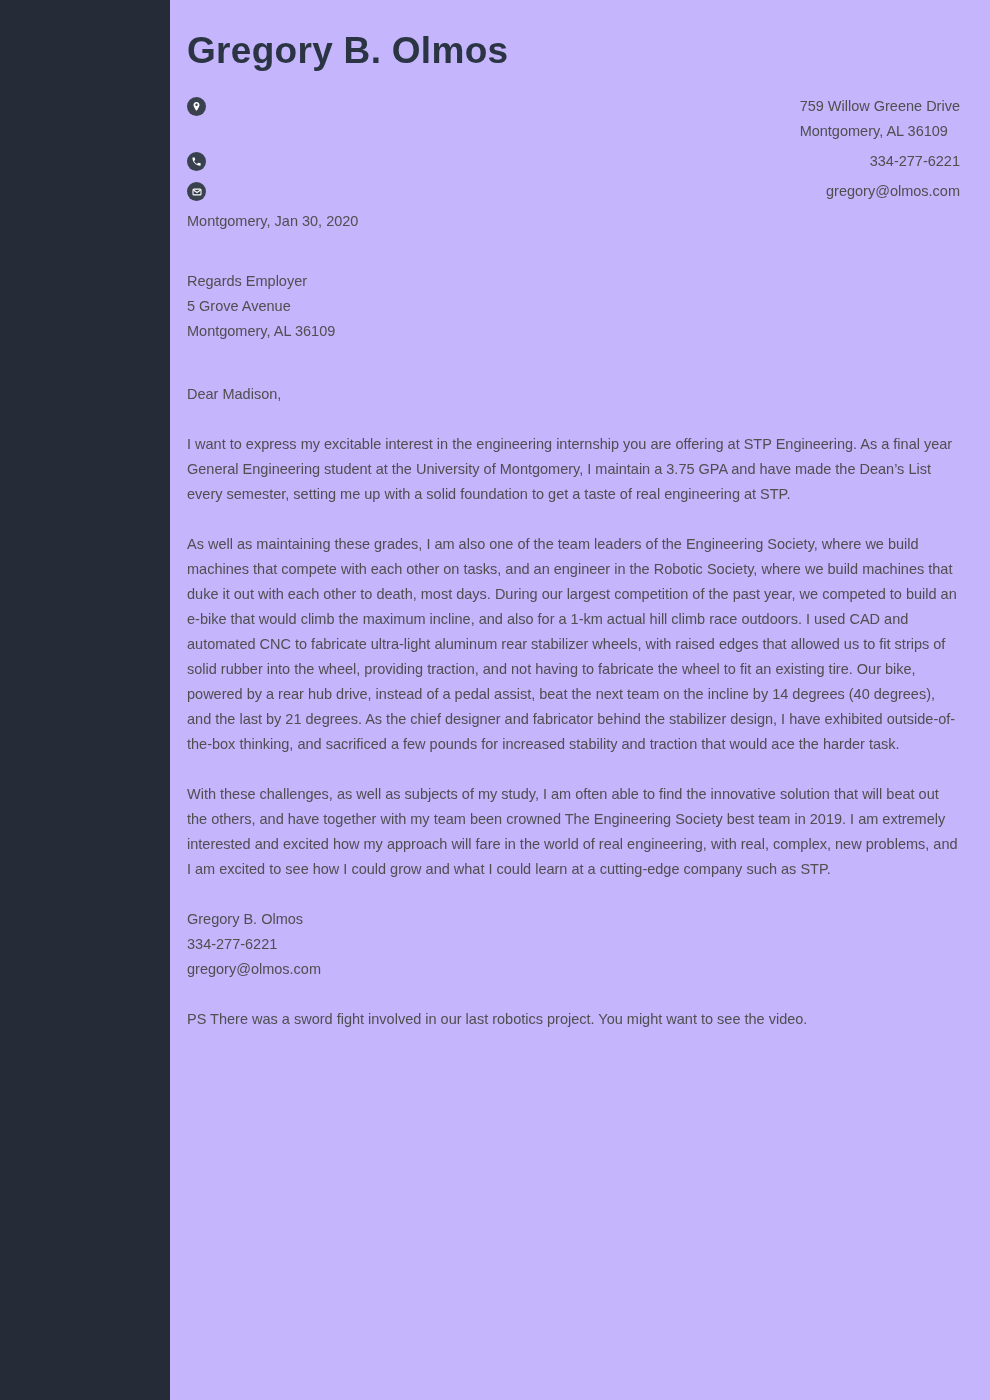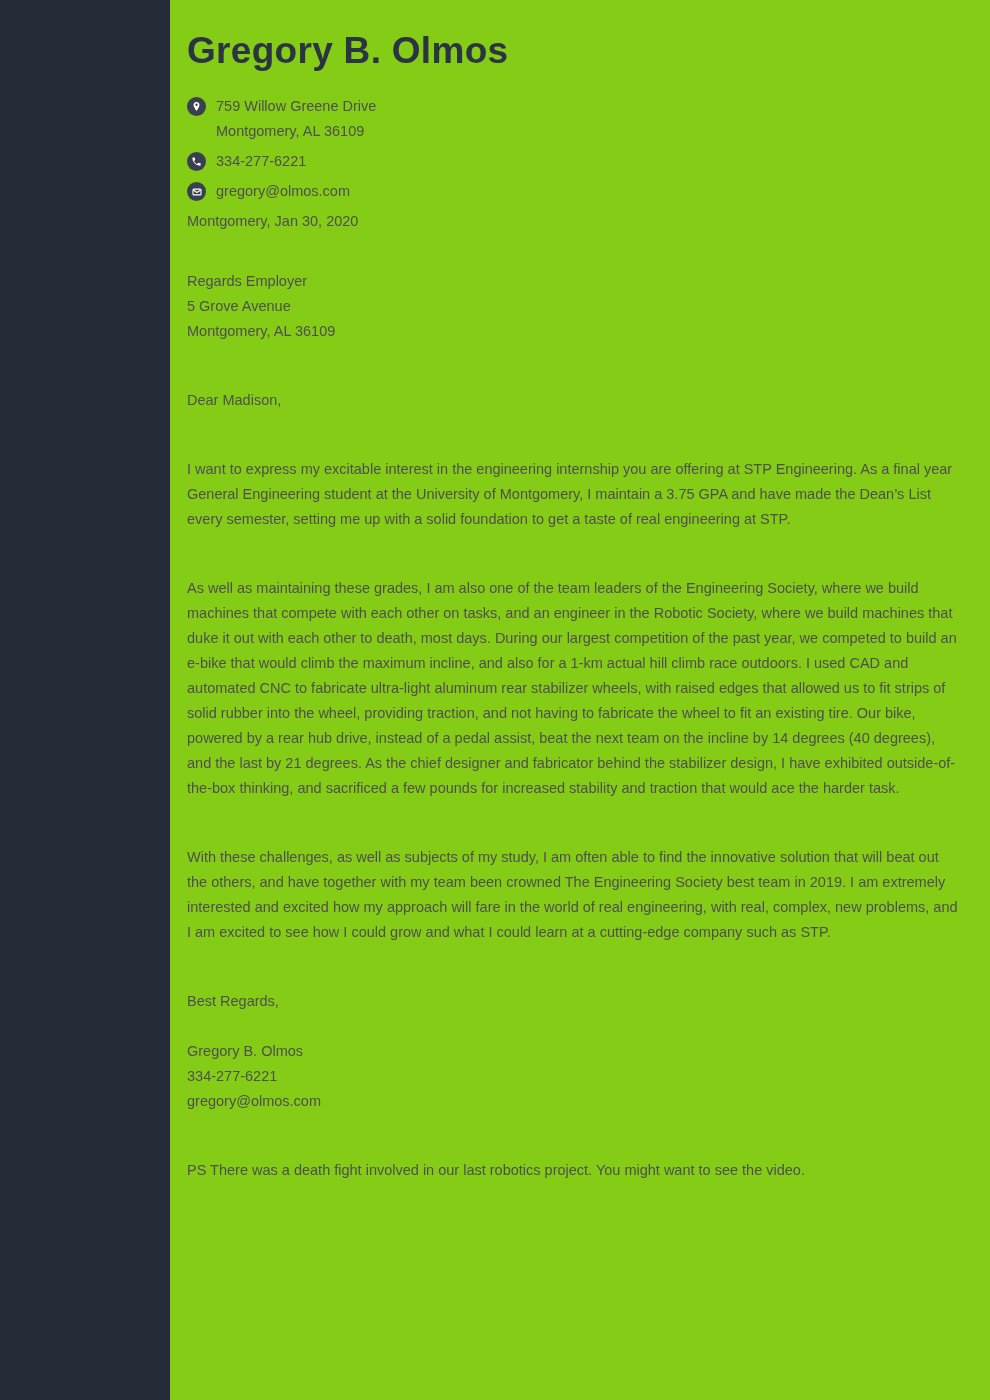--- a/index.html
+++ b/index.html
@@ -7,21 +7,21 @@
   body {
     font-family: "Liberation Sans", sans-serif;
     width: 990px;
     height: 1400px;
     position: relative;
   }
   .page {
     position: relative;
     width: 990px;
     height: 1400px;
-    background: #84cc16;
+    background: #c4b5fd;
     overflow: hidden;
   }
   .sidebar {
     position: absolute;
     left: 0; top: 0;
     width: 170px;
     height: 1400px;
     background: var(--sidebar, #262c37);
   }
   .content {
@@ -39,38 +39,39 @@
     line-height: 44px;
     font-weight: 700;
     color: var(--heading, #2b3442);
     letter-spacing: 0.3px;
   }
   .contact-list { margin-top: 21px; }
   .contact-row {
     display: flex;
     align-items: flex-start;
     margin-bottom: 5px;
+    justify-content: space-between;
   }
   .icon-circle {
     flex: 0 0 auto;
     width: 19px;
     height: 19px;
     border-radius: 50%;
     background: var(--icon, #39414e);
     display: flex;
     align-items: center;
     justify-content: center;
     margin-top: 3px;
     margin-right: 10px;
   }
   .icon-circle svg { display: block; }
   .contact-text { line-height: 25px; }
   .date-line { margin: 5px 0 35px; }
   .recipient-block { margin-bottom: 38px; }
-  .para { margin-bottom: 25px; margin-top: 44px; }
+  .para { margin-bottom: 25px; }
   .signature-block { margin-bottom: 25px; }
 </style>
 </head>
 <body>
 
 <div class="page">
   <aside class="sidebar"></aside>
 
   <main class="content">
 
@@ -118,24 +119,23 @@
       <div>5 Grove Avenue</div>
       <div>Montgomery, AL 36109</div>
     </div>
 
     <p class="para">Dear Madison,</p>
 
     <p class="para">I want to express my excitable interest in the engineering internship you are offering at STP Engineering. As a final year General Engineering student at the University of Montgomery, I maintain a 3.75 GPA and have made the Dean’s List every semester, setting me up with a solid foundation to get a taste of real engineering at STP.</p>
     <p class="para">As well as maintaining these grades, I am also one of the team leaders of the Engineering Society, where we build machines that compete with each other on tasks, and an engineer in the Robotic Society, where we build machines that duke it out with each other to death, most days. During our largest competition of the past year, we competed to build an e-bike that would climb the maximum incline, and also for a 1-km actual hill climb race outdoors. I used CAD and automated CNC to fabricate ultra-light aluminum rear stabilizer wheels, with raised edges that allowed us to fit strips of solid rubber into the wheel, providing traction, and not having to fabricate the wheel to fit an existing tire. Our bike, powered by a rear hub drive, instead of a pedal assist, beat the next team on the incline by 14 degrees (40 degrees), and the last by 21 degrees. As the chief designer and fabricator behind the stabilizer design, I have exhibited outside-of-the-box thinking, and sacrificed a few pounds for increased stability and traction that would ace the harder task.</p>
     <p class="para">With these challenges, as well as subjects of my study, I am often able to find the innovative solution that will beat out the others, and have together with my team been crowned The Engineering Society best team in 2019. I am extremely interested and excited how my approach will fare in the world of real engineering, with real, complex, new problems, and I am excited to see how I could grow and what I could learn at a cutting-edge company such as STP.</p>
 
-    <p class="para">Best Regards,</p>
 
     <div class="signature-block">
       <div>Gregory B. Olmos</div>
       <div>334-277-6221</div>
       <div>gregory@olmos.com</div>
     </div>
 
-    <p class="para">PS There was a death fight involved in our last robotics project. You might want to see the video.</p>
+    <p class="para">PS There was a sword fight involved in our last robotics project. You might want to see the video.</p>
 
   </main>
 </div>
 
 </body></html>

